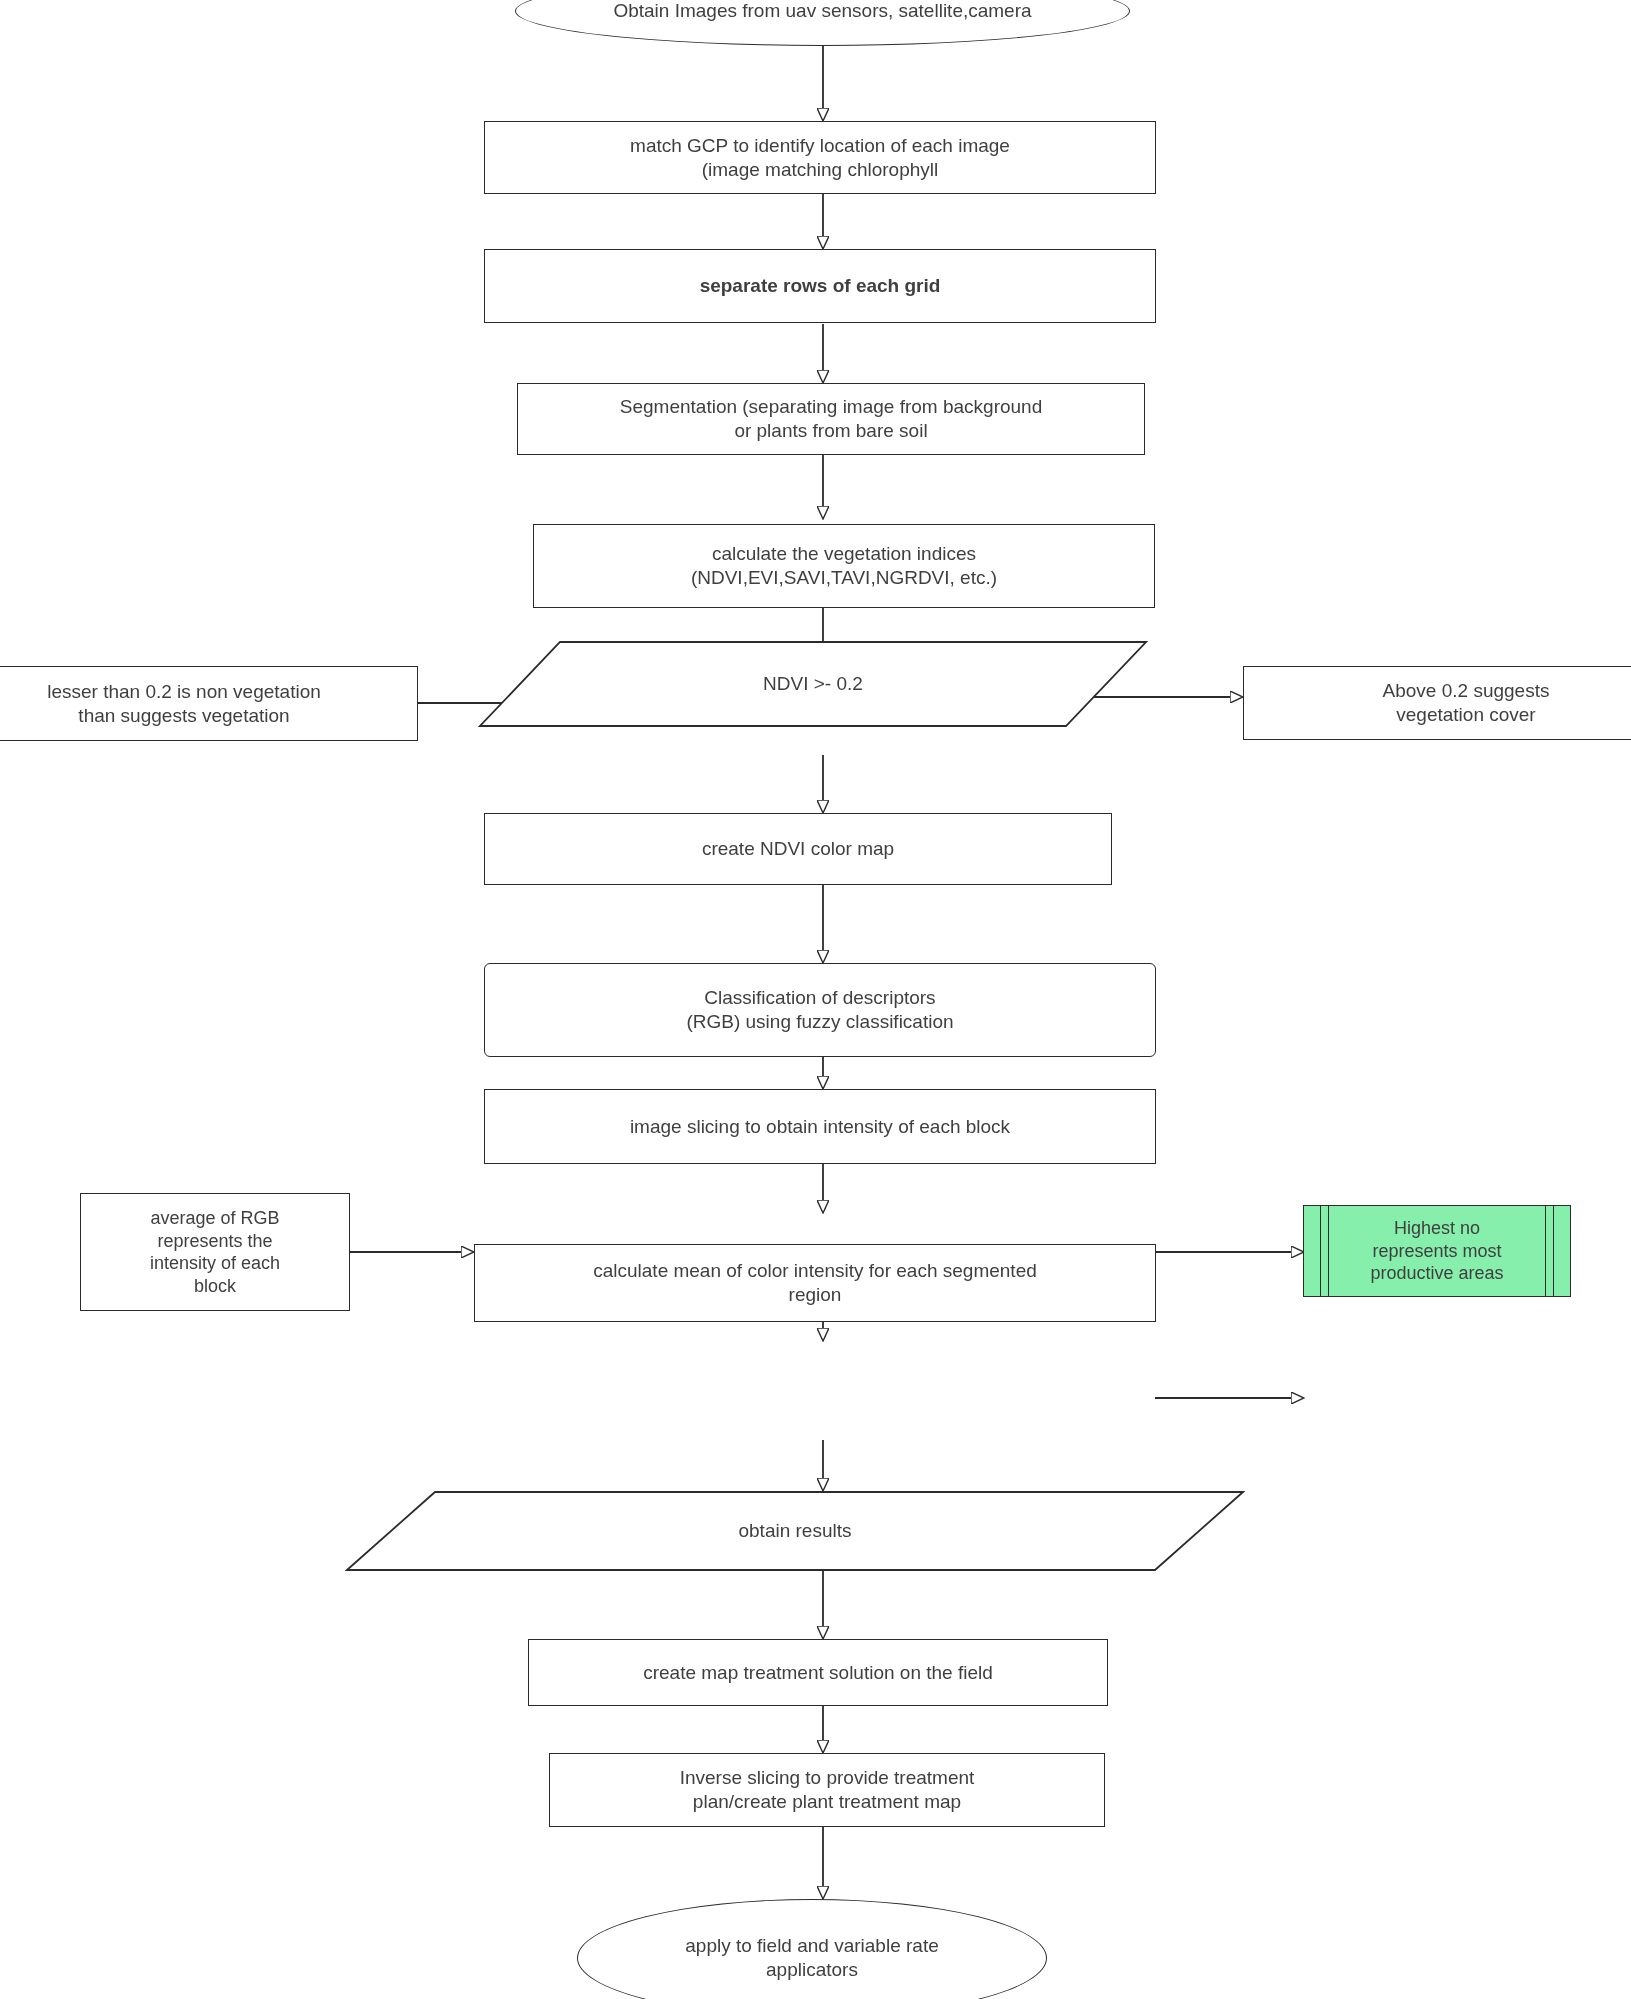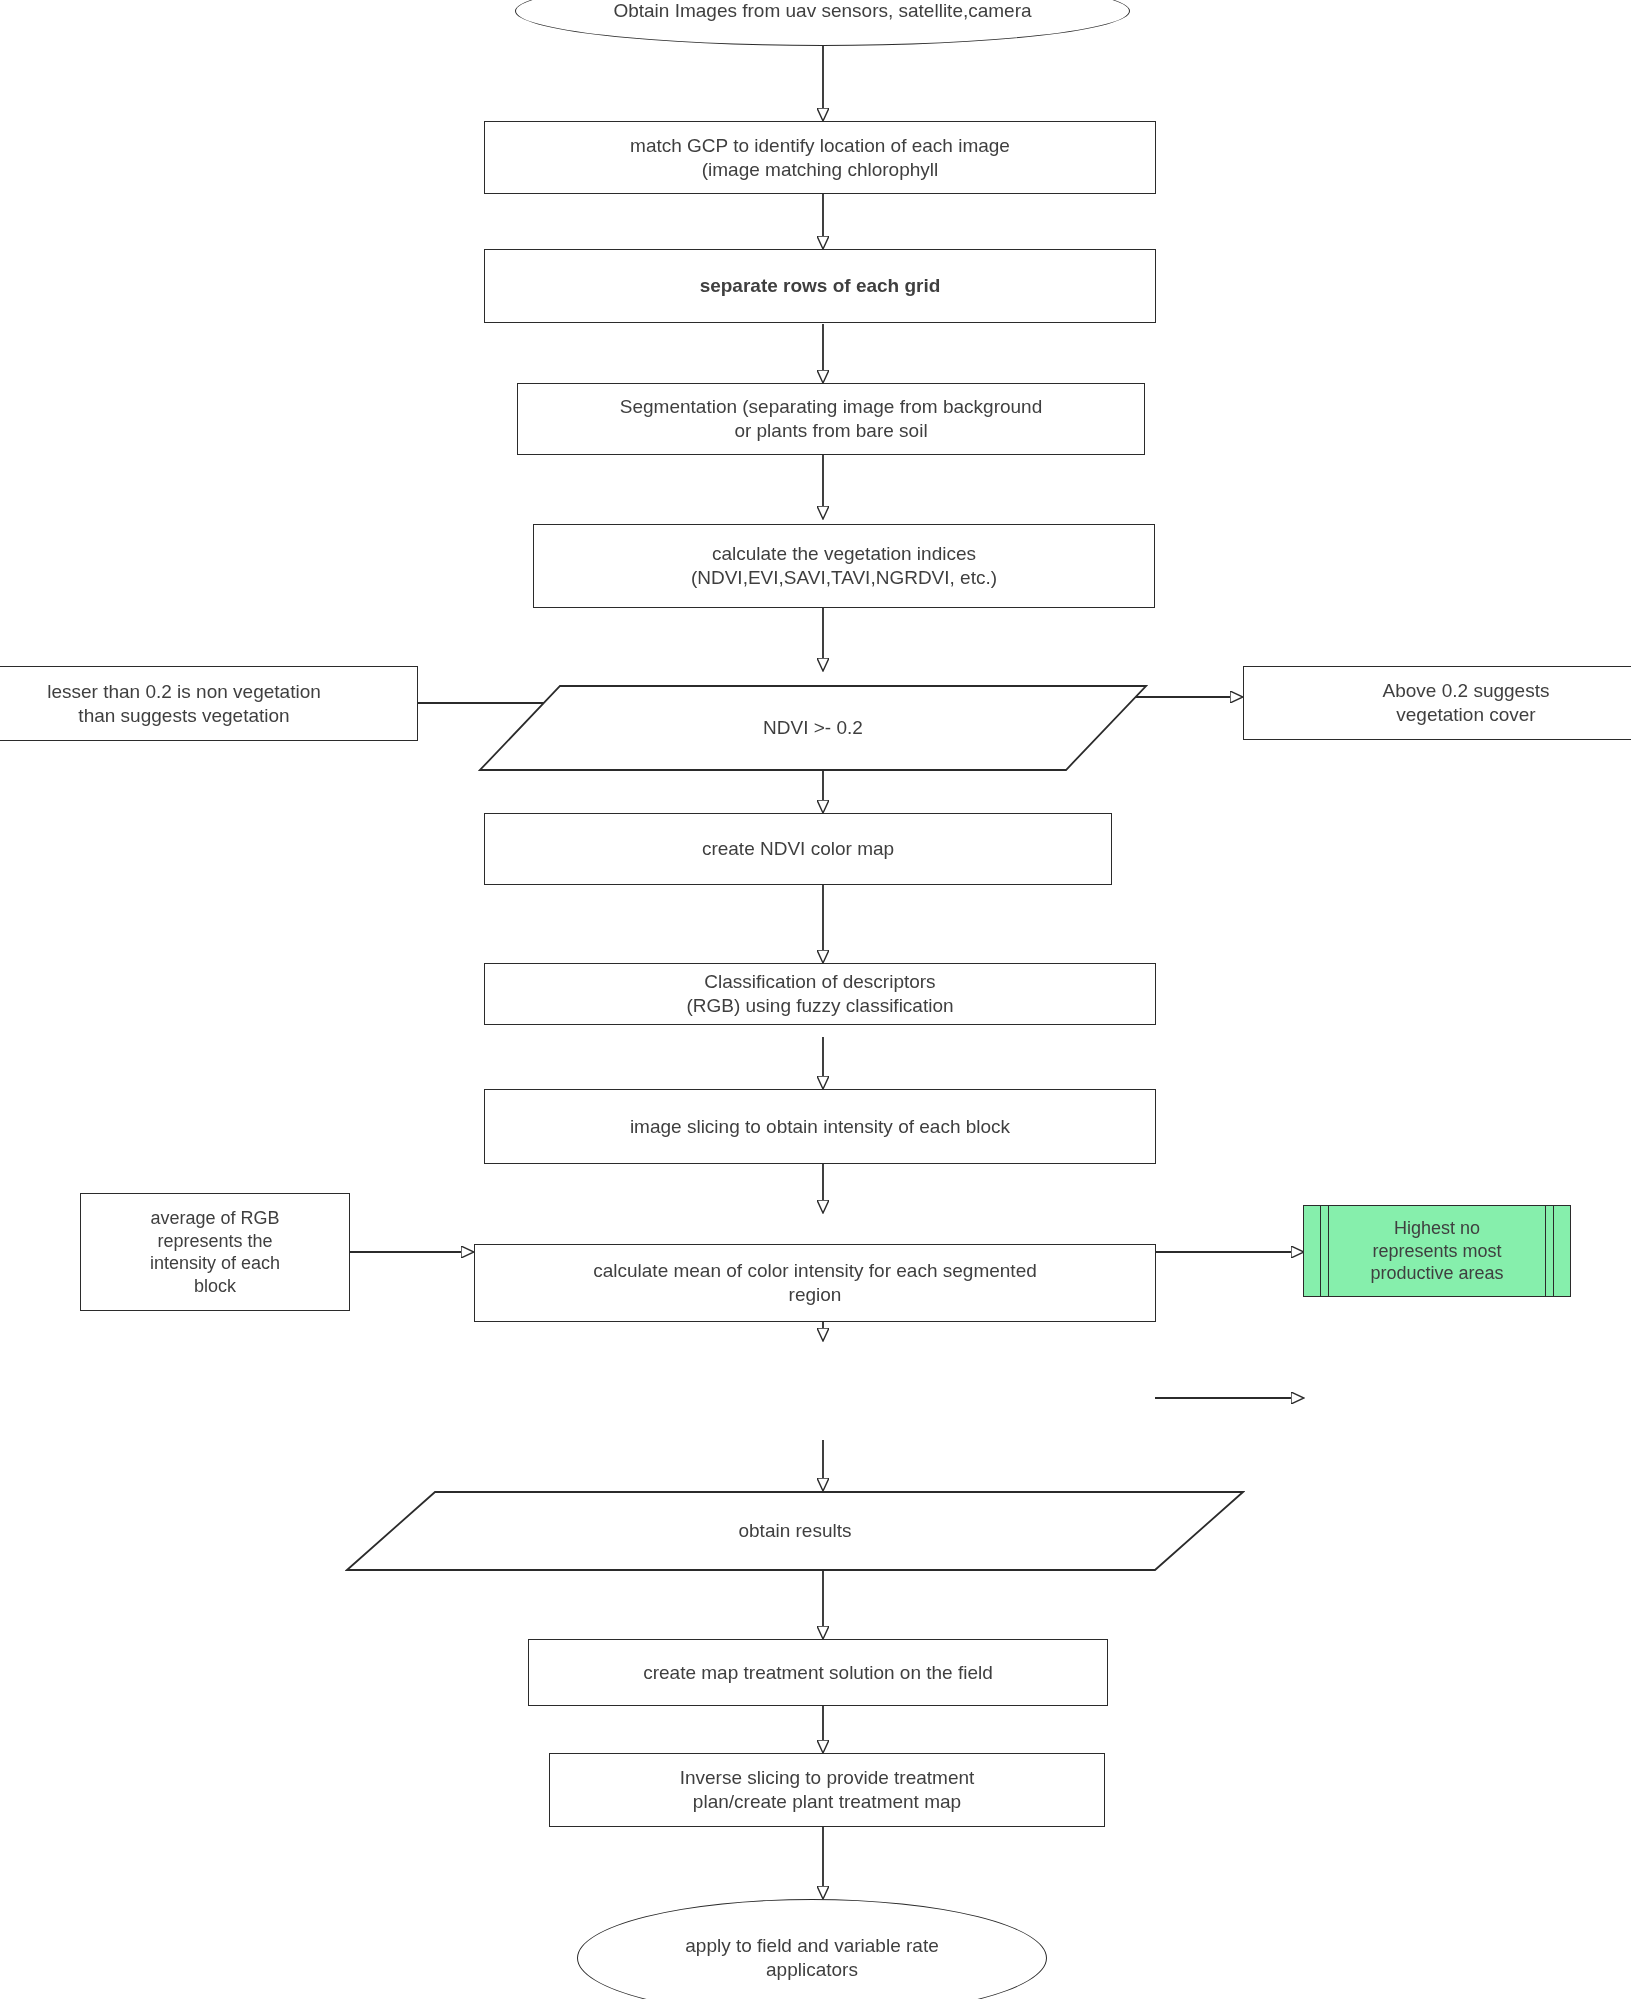--- a/index.html
+++ b/index.html
@@ -164,37 +164,37 @@
   <div class="node proc" style="left:533px; top:524px; width:622px; height:84px;">
     <span>calculate the vegetation indices
 (NDVI,EVI,SAVI,TAVI,NGRDVI, etc.)</span>
   </div>
 
   <div class="node proc" style="left:-50px; top:666px; width:468px; height:75px;">
     <span>lesser than 0.2 is non vegetation
 than suggests vegetation</span>
   </div>
 
-  <div class="node para" style="left:478px; top:684px; width:670px; height:88px;">
+  <div class="node para" style="left:478px; top:640px; width:670px; height:88px;">
     <svg class="para-shape" viewBox="0 0 670 88" preserveAspectRatio="none">
       <polygon points="82,2 668,2 588,86 2,86" fill="#ffffff" stroke="#2b2b2b" stroke-width="1.8" vector-effect="non-scaling-stroke"></polygon>
     </svg>
     <span class="para-label">NDVI &gt;- 0.2</span>
   </div>
 
   <div class="node proc" style="left:1243px; top:666px; width:446px; height:74px;">
     <span>Above 0.2 suggests
 vegetation cover</span>
   </div>
 
   <div class="node proc" style="left:484px; top:813px; width:628px; height:72px;">
     <span>create NDVI color map</span>
   </div>
 
-  <div class="node proc" style="left:484px; top:963px; width:672px; height:62px;">
+  <div class="node proc" style="left:484px; top:963px; width:672px; height:94px;border-radius:6px;">
     <span>Classification of descriptors
 (RGB) using fuzzy classification</span>
   </div>
 
   <div class="node proc" style="left:484px; top:1089px; width:672px; height:75px;">
     <span>image slicing to obtain intensity of each block</span>
   </div>
 
   <div class="node proc small" style="left:80px; top:1193px; width:270px; height:118px;">
     <span>average of RGB

